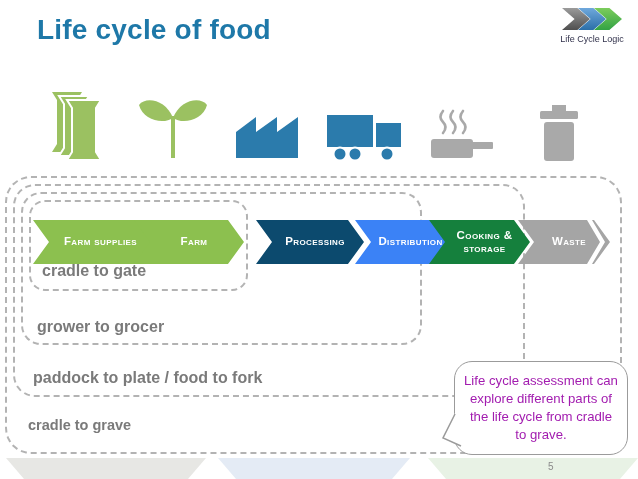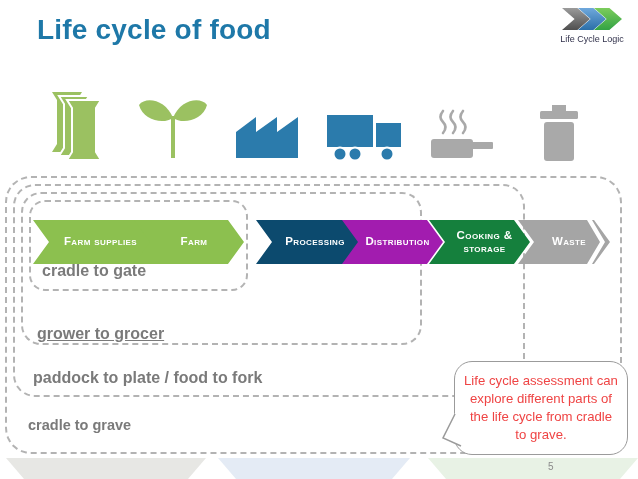--- a/index.html
+++ b/index.html
@@ -31,21 +31,21 @@
   .band{position:absolute;left:33px;top:212px;width:577px;height:44px;z-index:5;margin-top:8px;}
   .stage{position:absolute;top:0;height:44px;display:flex;align-items:center;justify-content:center;
     clip-path:polygon(16px 50%,0 0,calc(100% - 16px) 0,100% 50%,calc(100% - 16px) 100%,0 100%);
     color:#ffffff;font-weight:bold;font-size:11.5px;font-variant:small-caps;letter-spacing:0.4px;
     text-align:center;line-height:1.15;padding-left:14px;padding-right:4px;box-sizing:border-box;}
   .tip-line{position:absolute;top:0;height:44px;width:18px;background:#ffffff;z-index:6;
     clip-path:polygon(0 0,5px 0,18px 50%,5px 100%,0 100%,13px 50%);}
   
   .bubble{position:absolute;left:454px;top:361px;width:172px;height:92px;background:#ffffff;
     border:1.5px solid #9B9B9B;border-radius:18px;z-index:10;display:flex;align-items:center;justify-content:center;}
-  .bubble-text{width:156px;text-align:center;font-size:13.2px;line-height:1.35;color:#ef4444;}
+  .bubble-text{width:156px;text-align:center;font-size:13.2px;line-height:1.35;color:#a21caf;}
   .bubble-tail{position:absolute;left:-15px;top:46px;width:24px;height:46px;}
   
   .footer-band{position:absolute;top:458px;height:21px;z-index:0;
     clip-path:polygon(0 0,100% 0,calc(100% - 18px) 100%,18px 100%);}
   .page-number{position:absolute;left:548px;top:461px;font-size:10px;color:#8A8A8A;z-index:2;}
 </style>
 </head>
 <body>
 
 <div class="slide">
@@ -98,29 +98,29 @@
     <rect class="fill-grey" x="0" y="6" width="38" height="8" rx="1.5"></rect>
     <rect class="fill-grey" x="4" y="17" width="30" height="39" rx="3"></rect>
   </svg>
 
   <div class="scope-box" style="left:5px;top:176px;width:613px;height:274px;border-radius:26px;"></div>
   <div class="scope-box" style="left:13px;top:184px;width:508px;height:209px;border-radius:22px;"></div>
   <div class="scope-box" style="left:21px;top:192px;width:397px;height:149px;border-radius:20px;"></div>
   <div class="scope-box" style="left:29px;top:200px;width:215px;height:87px;border-radius:16px;"></div>
 
   <div class="scope-label" style="left:42px;top:262px;">cradle to gate</div>
-  <div class="scope-label" style="left:37px;top:325px;text-decoration:underline;">grower to grocer</div>
+  <div class="scope-label" style="left:37px;top:318px;">grower to grocer</div>
   <div class="scope-label" style="left:33px;top:369px;">paddock to plate / food to fork</div>
   <div class="scope-label" style="left:28px;top:417px;font-size:14.5px;">cradle to grave</div>
 
   <div class="band">
     <div class="stage" style="left: 0px; width: 125px; background: rgb(140, 192, 79);">Farm supplies</div>
     <div class="stage" style="left: 101px; width: 110px; background: rgb(140, 192, 79);">Farm</div>
     <div class="stage" style="left: 223px; width: 108px; background: #0c4a6e;">Processing</div>
-    <div class="stage" style="left: 309px; width: 101px; background: #a21caf;">Distribution</div>
+    <div class="stage" style="left: 322px; width: 101px; background: #3b82f6;">Distribution</div>
     <div class="stage" style="left: 396px; width: 101px; background: #15803d;">Cooking &amp; storage</div>
     <div class="stage" style="left: 485px; width: 92px; background: rgb(165, 165, 165);">Waste</div>
     <div class="tip-line" style="left:554px;"></div>
   </div>
 
   <div class="bubble">
     <svg class="bubble-tail" width="24" height="46" viewBox="0 0 24 46">
       <path d="M15,5 L3,30 L21,38 Z" fill="#ffffff"></path>
       <path d="M15,6 L3,30 L21,38" fill="none" stroke="#9B9B9B" stroke-width="1.5"></path>
     </svg>

